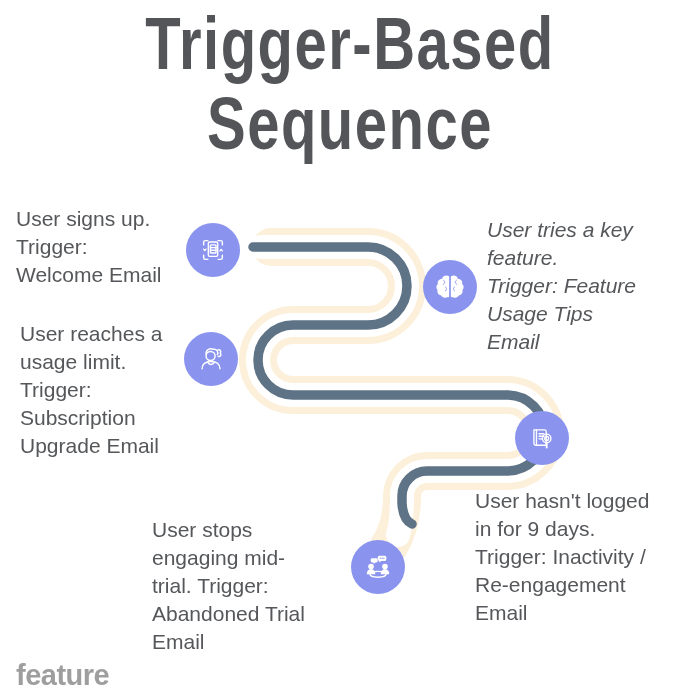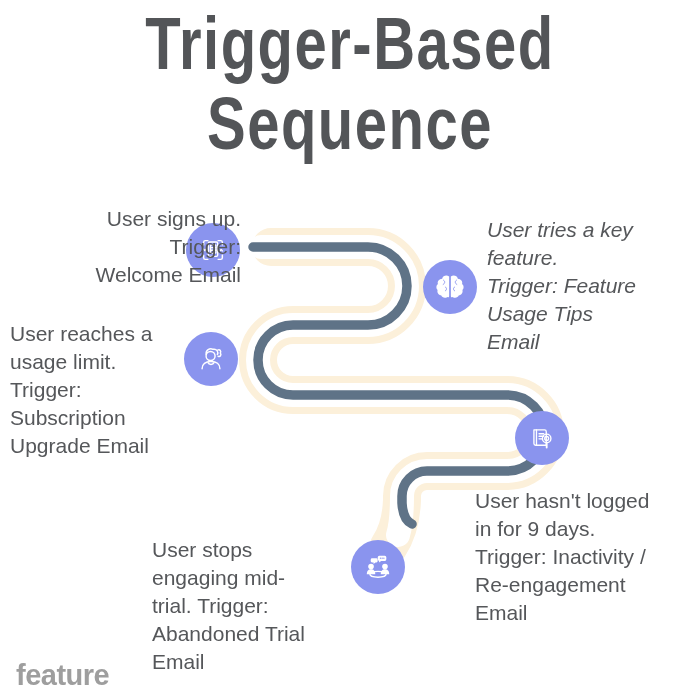--- a/index.html
+++ b/index.html
@@ -104,39 +104,39 @@
         <path d="M21.5 6.8 h6.5 a1.8 1.8 0 0 1 1.8 1.8 v2.4 a1.8 1.8 0 0 1 -1.8 1.8 h-4.3 l-2.4 2 v-2 a1.8 1.8 0 0 1 -1.6 -1.8 v-2.4 a1.8 1.8 0 0 1 1.8 -1.8 z"></path>
       </g>
       <g fill="var(--accent,#8A94EE)">
         <circle cx="22.9" cy="9.6" r="0.8"></circle>
           <circle cx="24.9" cy="9.6" r="0.8"></circle>
           <circle cx="26.9" cy="9.6" r="0.8"></circle>
       </g>
     </svg>
   </div>
 
-  <div class="label" style="left:16px;  top:205px; width:225px;text-align:right;">User signs up.
+  <div class="label" style="left:16px;  top:205px; width:225px;">User signs up.
 Trigger:
 Welcome Email</div>
   <div class="label" style="left:487px; top:216px; width:205px;font-style:italic;">User tries a key
 feature.
 Trigger: Feature
 Usage Tips
 Email</div>
-  <div class="label" style="left:10px;  top:320px; width:205px;">User reaches a
+  <div class="label" style="left:20px;  top:320px; width:205px;">User reaches a
 usage limit.
 Trigger:
 Subscription
 Upgrade Email</div>
   <div class="label" style="left:475px; top:487px; width:220px;">User hasn't logged
 in for 9 days.
 Trigger: Inactivity /
 Re-engagement
 Email</div>
-  <div class="label" style="left:152px; top:516px; width:215px;margin-top:20px;">User stops
+  <div class="label" style="left:152px; top:516px; width:215px;">User stops
 engaging mid-
 trial. Trigger:
 Abandoned Trial
 Email</div>
 
   <div class="brand">feature</div>
 
 </div>
 
 </body></html>

